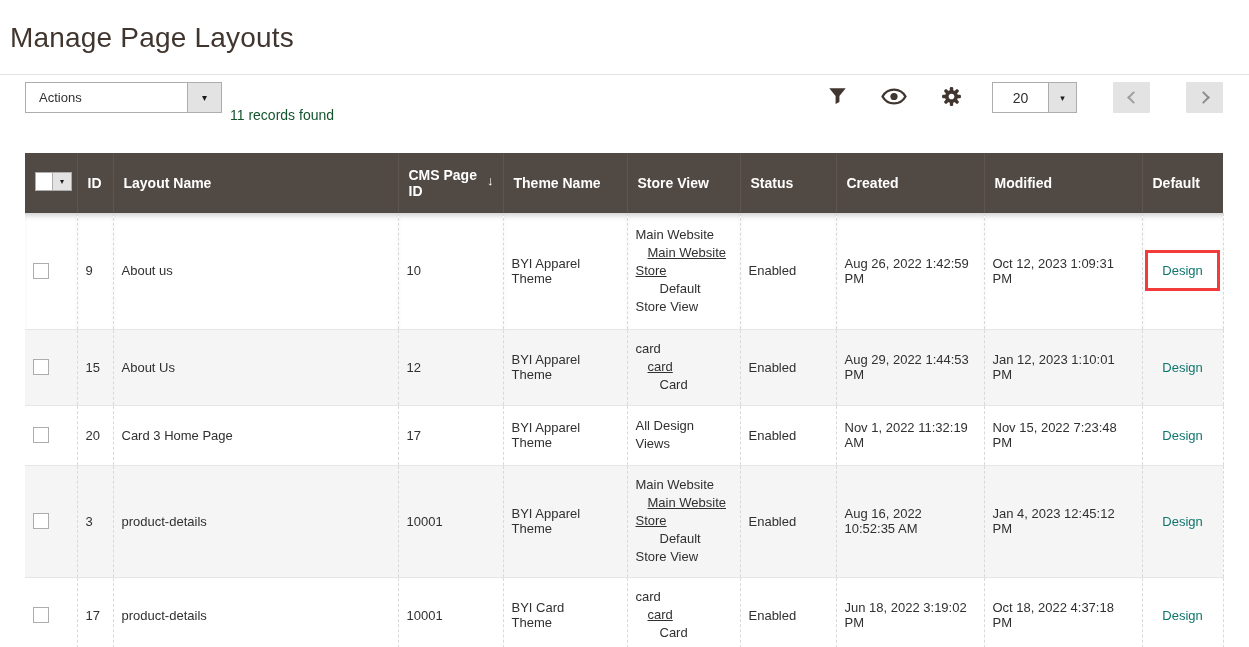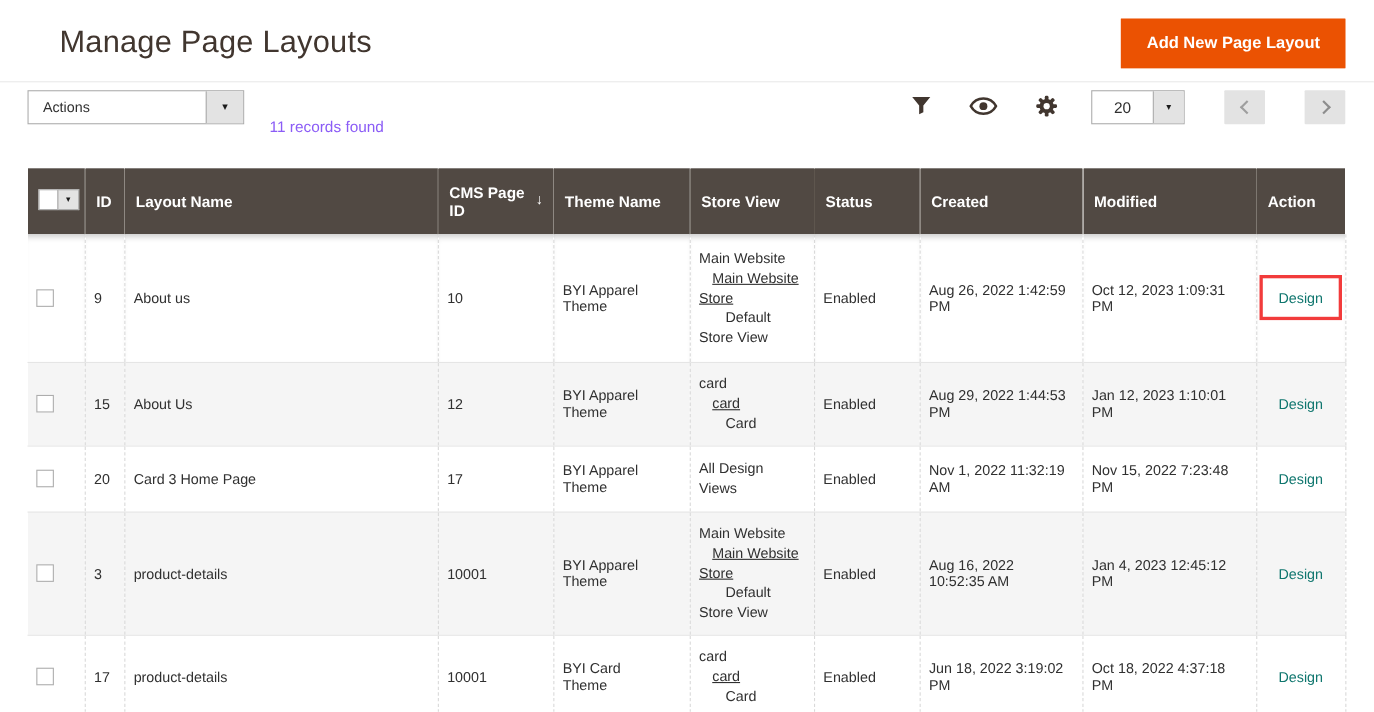--- a/index.html
+++ b/index.html
@@ -1,33 +1,33 @@
 <!DOCTYPE html>
 <html><head>
 <meta charset="utf-8">
 <style>
   * { margin:0; padding:0; box-sizing:border-box; }
   html,body { width:1249px; height:647px; overflow:hidden; background:#fff;
     font-family:"Liberation Sans","DejaVu Sans",sans-serif; color:#303030; }
 
   
   .page-header { position:relative; height:75px; border-bottom:1px solid #e3e3e3; background:#fff; }
-  .page-title { position:absolute; left:10px; top:22px; font-size:28px; font-weight:400; color:#41362f; letter-spacing:.2px;margin-left:44px; }
+  .page-title { position:absolute; left:10px; top:22px; font-size:28px; font-weight:400; color:#41362f; letter-spacing:.2px; }
   .btn-primary { position:absolute; right:26px; top:17px; height:45px; padding:0 22px;
     background:#eb5202; color:#fff; border:1px solid #eb5202; font-size:15px; font-weight:700;
     font-family:inherit; cursor:pointer; }
 
   
   .toolbar { position:relative; height:78px; padding:7px 26px 0 25px; display:flex; align-items:flex-start; background:#fff; }
   .msel { display:flex; align-items:stretch; height:31px; border:1px solid #adadad; background:#fff; cursor:pointer; }
   .msel .lbl { display:flex; align-items:center; padding:0 13px; font-size:13px; color:#303030; flex:1; }
   .msel .caret { width:34px; background:#e3e3e3; border-left:1px solid #adadad; display:flex;
     align-items:center; justify-content:center; font-size:10px; color:#1a1a1a; }
   .actions-select { width:197px; }
-  .records { margin-left:23px; align-self:center; margin-top:-5px; font-size:14px; color:#8b5cf6; }
+  .records { margin-left:8px; align-self:center; margin-top:-5px; font-size:14px; color:#14532d; }
   .toolbar-right { margin-left:auto; display:flex; align-items:center; height:31px; }
   .icon-btn { background:none; border:none; cursor:pointer; padding:0; margin-left:34px; display:flex; align-items:center; }
   .perpage-select { width:85px; margin-left:30px; }
   .perpage-select .lbl { justify-content:center; padding:0; font-size:14px; }
   .perpage-select .caret { width:28px; font-size:9px; }
   .pg-btn { width:37px; height:31px; margin-left:36px; background:#e3e3e3; border:none; border-radius:1px;
     cursor:pointer; position:relative; }
   .chev { display:inline-block; width:9px; height:9px; border-left:2px solid #9e9e9e; border-bottom:2px solid #9e9e9e; }
   .chev-left { transform:rotate(45deg); margin-right:-3px; }
   .chev-right { transform:rotate(-135deg); margin-left:-3px; border-color:#8d8d8d; }
@@ -67,21 +67,20 @@
   .cell-pad { padding-left:3px; }
 
   a.action-link { color:#0f766e; text-decoration:none; font-size:13px; cursor:pointer; }
   .action-highlight { display:inline-block; border:3px solid #f23b3b; padding:10px 14px; }
 </style>
 </head>
 <body>
 
 <header class="page-header">
   <h1 class="page-title">Manage Page Layouts</h1>
-  <button class="btn-primary">Add New Page Layout</button>
 </header>
 
 <div class="toolbar">
   <div class="msel actions-select">
     <span class="lbl">Actions</span>
     <span class="caret">▾</span>
   </div>
   <span class="records">11 records found</span>
 
   <div class="toolbar-right">
@@ -154,21 +153,21 @@
       <th>Layout Name</th>
       <th>
         <span>CMS Page ID</span>
         <span class="th-sort">↓</span>
       </th>
       <th>Theme Name</th>
       <th>Store View</th>
       <th>Status</th>
       <th>Created</th>
       <th>Modified</th>
-      <th>Action</th>
+      <th>Default</th>
     </tr>
   </thead>
   <tbody>
 
     <tr class="h-tall">
       <td><span class="cb"></span></td>
       <td class="cell-pad">9</td>
       <td class="cell-pad">About us</td>
       <td class="cell-pad">10</td>
       <td><span class="wrapbox theme-txt">BYI Apparel Theme</span></td>

